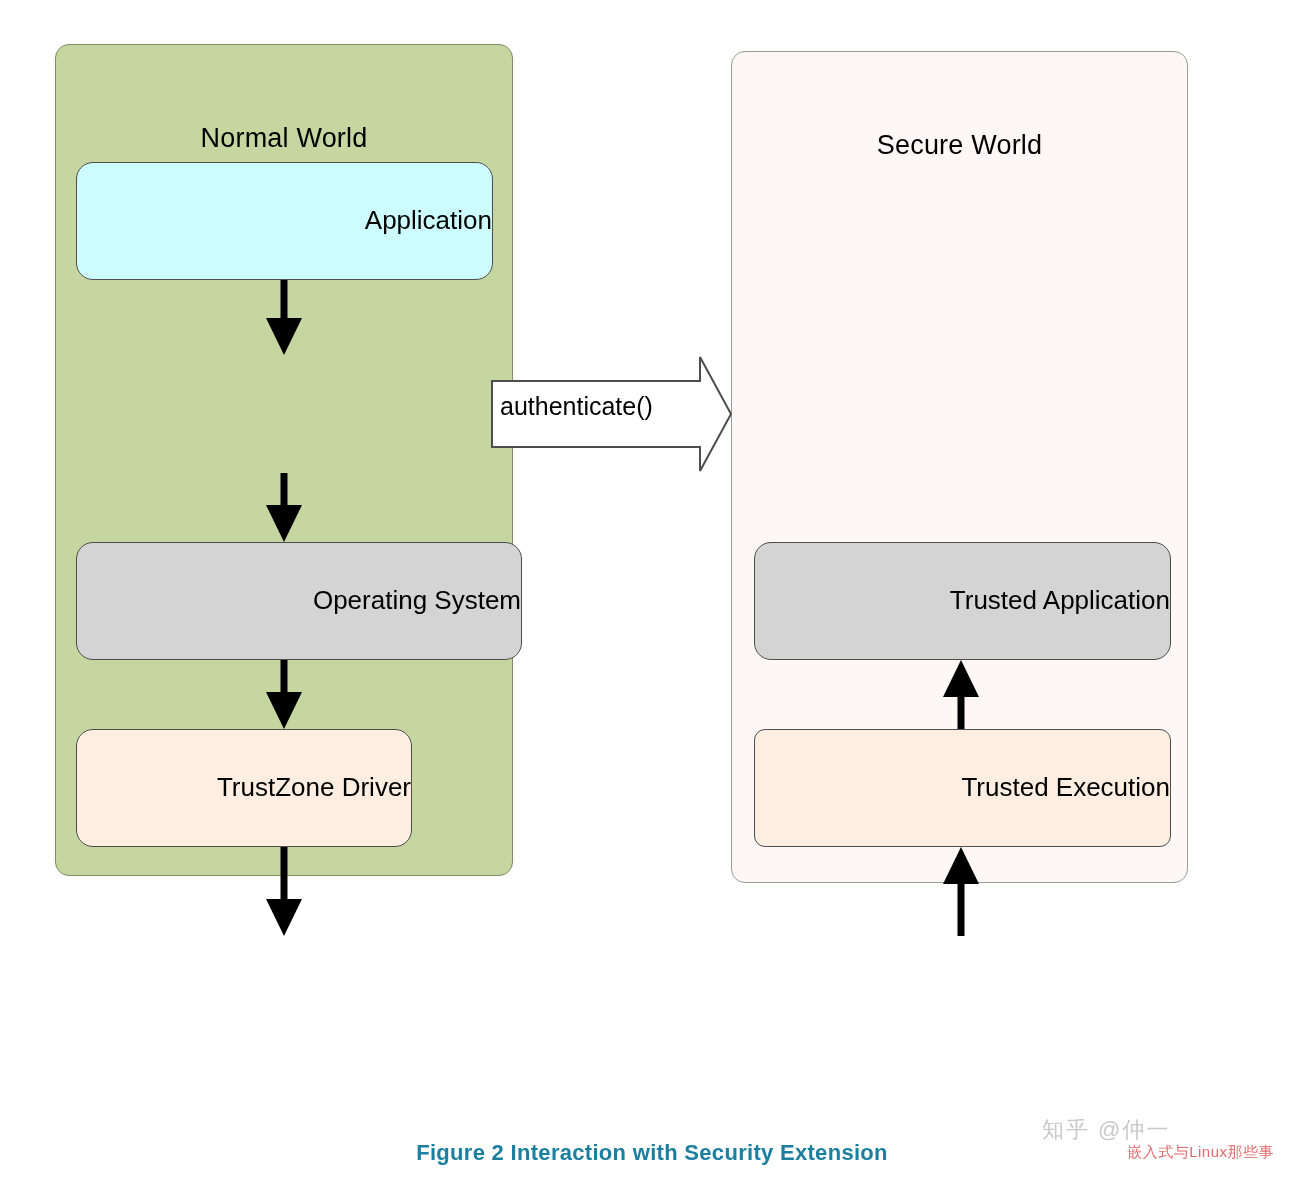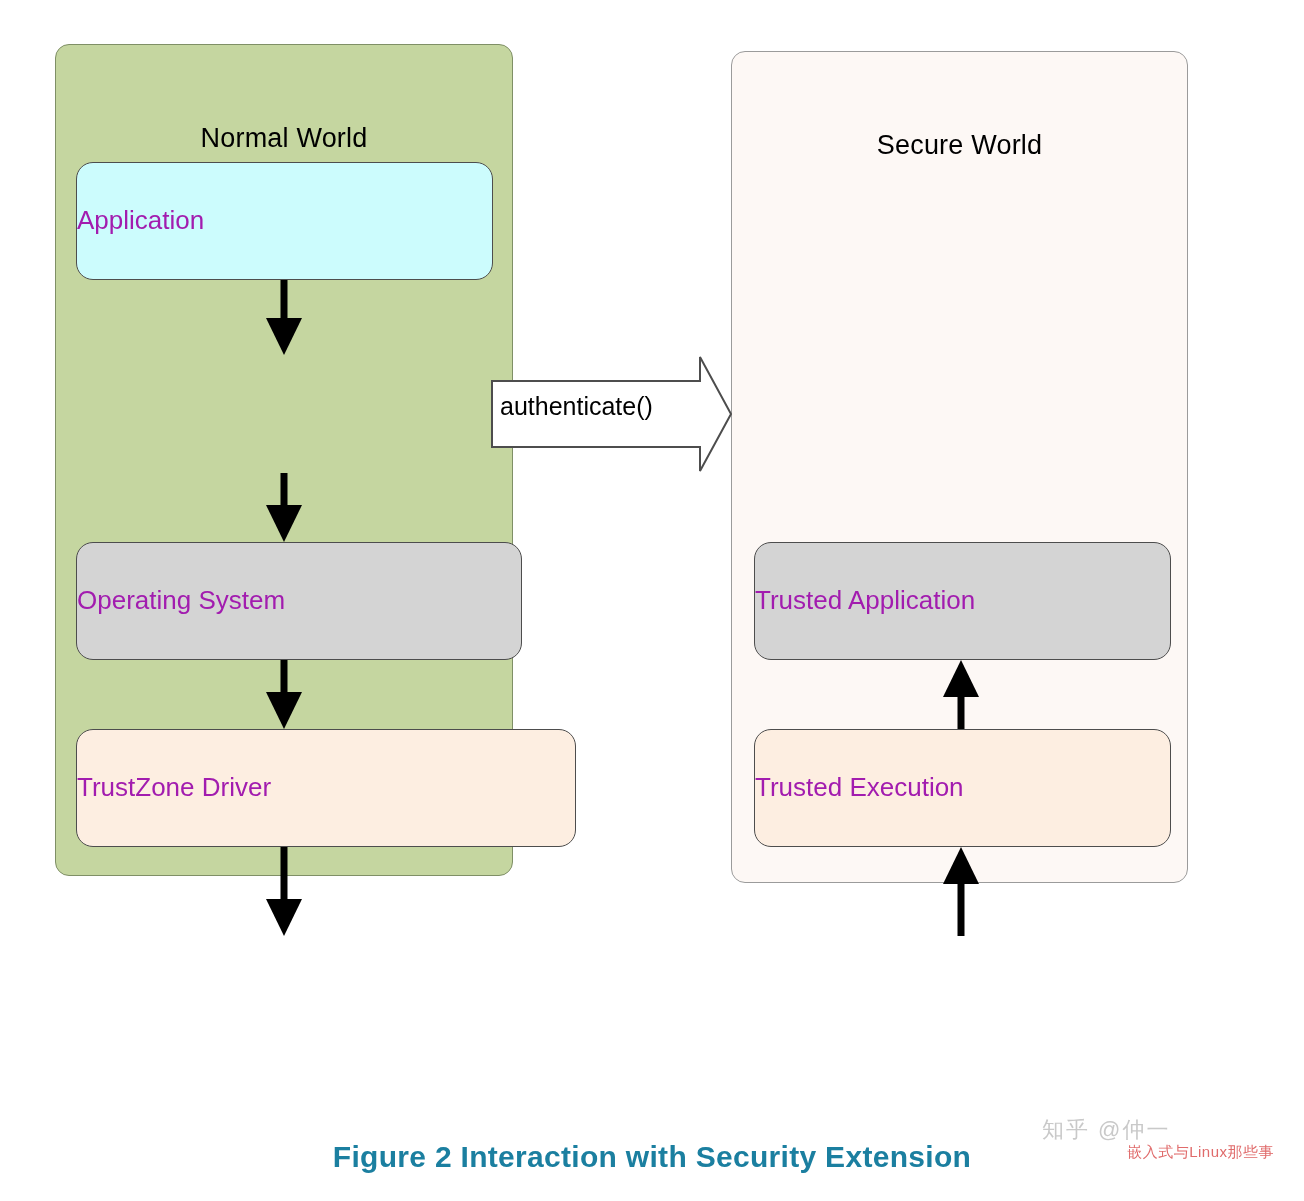--- a/index.html
+++ b/index.html
@@ -52,52 +52,53 @@
   }
 
   
   .node {
     position: absolute;
     box-sizing: border-box;
     border: 1px solid #4d4d4d;
     border-radius: 17px;
     display: flex;
     flex-direction: column;
-    align-items: flex-start;
+    align-items: flex-end;
     justify-content: center;
     font-size: 26px;
-    color: #a21caf;
+    color: #000000;
     line-height: 1.22;
     text-align: center;
   }
   .node .line { display: block; }
 
   #node-application {
     left: 76px;  top: 162px;  width: 417px; height: 118px;
     background: #ccfcfd;
   }
   #node-vendor-library {
     left: 76px;  top: 355px;  width: 417px; height: 118px;
     background: #fdeee1;
   }
   #node-operating-system {
     left: 76px;  top: 542px;  width: 446px; height: 118px;
     background: #d4d4d4;
   }
   #node-trustzone-driver {
-    left: 76px;  top: 729px;  width: 500px; height: 118px;
+    left: 76px;  top: 729px;  width: 336px; height: 118px;
     background: #fdeee1;
   }
   #node-trusted-application {
     left: 754px; top: 542px;  width: 417px; height: 118px;
     background: #d4d4d4;
   }
   #node-tee-kernel {
     left: 754px; top: 729px;  width: 417px; height: 118px;
     background: #fdeee1;
+    border-radius: 11px;
   }
   #node-tee-kernel .line { margin: 4px 0; }
 
   #node-secure-monitor {
     position: absolute;
     left: 58px; top: 936px; width: 1137px; height: 152px;
     box-sizing: border-box;
     background: #7b9bc6;
     border: 2px solid #3c4a5e;
     border-radius: 10px;
@@ -120,21 +121,21 @@
     pointer-events: none;
   }
 
   
   #figure-caption {
     position: absolute;
     left: 0;
     top: 1140px;
     width: 1304px;
     text-align: center;
-    font-size: 30px;
+    font-size: 22px;
     font-weight: bold;
     color: #1b7fa0;
     letter-spacing: 0.3px;
   }
 
   
   #watermark {
     position: absolute;
     right: 22px;
     top: 1118px;

